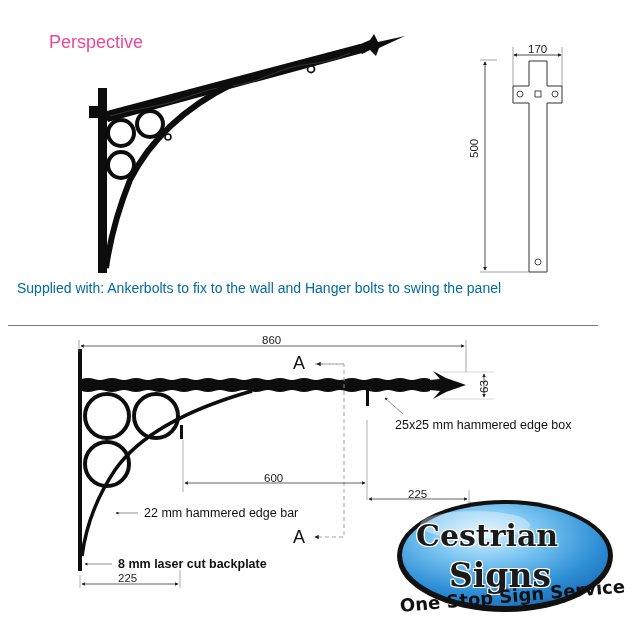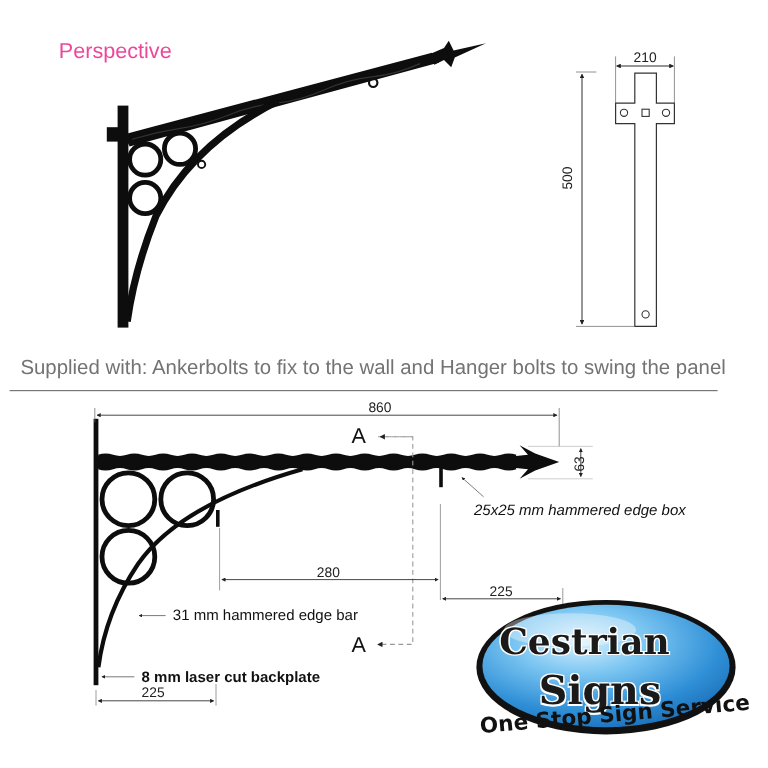--- a/index.html
+++ b/index.html
@@ -1,19 +1,19 @@
 <!DOCTYPE html>
 <html><head>
   <meta charset="utf-8">
   <style>
     html, body { margin: 0; padding: 0; background: #ffffff; }
     body { width: 640px; height: 640px; position: relative; overflow: hidden; font-family: "Liberation Sans", sans-serif; color: #111; }
     .abs { position: absolute; }
     .title { left: 49px; top: 32px; font-size: 18px; color: #ec4899; }
-    .supplied { left: 17px; top: 297px; font-size: 17px; color: #737373; white-space: nowrap; }
+    .supplied { left: 17px; top: 280px; font-size: 14px; color: #0369a1; white-space: nowrap; }
     .divider { left: 8px; top: 325px; width: 590px; height: 1px; background: #777; }
     .lbl { font-size: 12.5px; color: #111; white-space: nowrap; }
     .dim { font-size: 11.5px; color: #222; white-space: nowrap; }
     .sec { font-size: 18px; color: #111; }
     svg { position: absolute; left: 0; top: 0; }
     .logo-text1 { left: 416px; top: 518px; width: 170px; text-align: left; font-family: "DejaVu Serif", serif; font-weight: bold; font-size: 30px; color: #1a1a1a; letter-spacing: 0px; text-shadow: 1px 1px 0 #fff, -1px -1px 0 #fff, 1px -1px 0 #fff, -1px 1px 0 #fff; }
     .logo-text2 { left: 430px; top: 556px; width: 140px; text-align: center; font-family: "DejaVu Serif", serif; font-weight: bold; font-size: 33px; color: #1a1a1a; text-shadow: 1px 1px 0 #fff, -1px -1px 0 #fff, 1px -1px 0 #fff, -1px 1px 0 #fff; }
     .logo-tag { left: 400px; top: 595px; font-family: "DejaVu Sans", sans-serif; font-weight: bold; font-size: 18px; color: #111; transform: rotate(-5deg); transform-origin: left center; white-space: nowrap; }
   </style>
 </head>
@@ -120,32 +120,32 @@
 
   <g>
     <ellipse cx="505" cy="556" rx="108" ry="56" fill="#111"></ellipse>
     <ellipse cx="505" cy="555" rx="103" ry="51" fill="url(#ovalGrad)"></ellipse>
     <ellipse cx="475" cy="525" rx="55" ry="14" fill="#ffffff" opacity="0.35"></ellipse>
   </g>
 </svg>
 
 <div class="abs title">Perspective</div>
 
-<div class="abs dim" style="left:528px; top:43px;">210</div>
+<div class="abs dim" style="left:528px; top:43px;">170</div>
 <div class="abs dim" style="left:468px; top:158px; transform: rotate(-90deg); transform-origin: left top;">500</div>
 
 <div class="abs supplied">Supplied with: Ankerbolts to fix to the wall and Hanger bolts to swing the panel</div>
 <div class="abs divider"></div>
 
-<div class="abs dim" style="left:262px; top:334px;margin-left:45px;">860</div>
+<div class="abs dim" style="left:262px; top:334px;">860</div>
 <div class="abs sec" style="left:293px; top:353px;">A</div>
 <div class="abs dim" style="left:478px; top:393px; transform: rotate(-90deg); transform-origin: left top;">63</div>
-<div class="abs lbl" style="left:395px; top:418px;font-style:italic;">25x25 mm hammered edge box</div>
-<div class="abs dim" style="left:264px; top:472px;">280</div>
+<div class="abs lbl" style="left:395px; top:418px;">25x25 mm hammered edge box</div>
+<div class="abs dim" style="left:264px; top:472px;">600</div>
 <div class="abs dim" style="left:408px; top:488px;">225</div>
-<div class="abs lbl" style="left:144px; top:506px;">31 mm hammered edge bar</div>
+<div class="abs lbl" style="left:144px; top:506px;">22 mm hammered edge bar</div>
 <div class="abs sec" style="left:293px; top:527px;">A</div>
 <div class="abs lbl" style="left:118px; top:557px;font-weight:bold;">8 mm laser cut backplate</div>
 <div class="abs dim" style="left:118px; top:572px;">225</div>
 
 <div class="abs logo-text1">Cestrian</div>
 <div class="abs logo-text2">Signs</div>
 <div class="abs logo-tag">One Stop Sign Service</div>
 
 </body></html>

